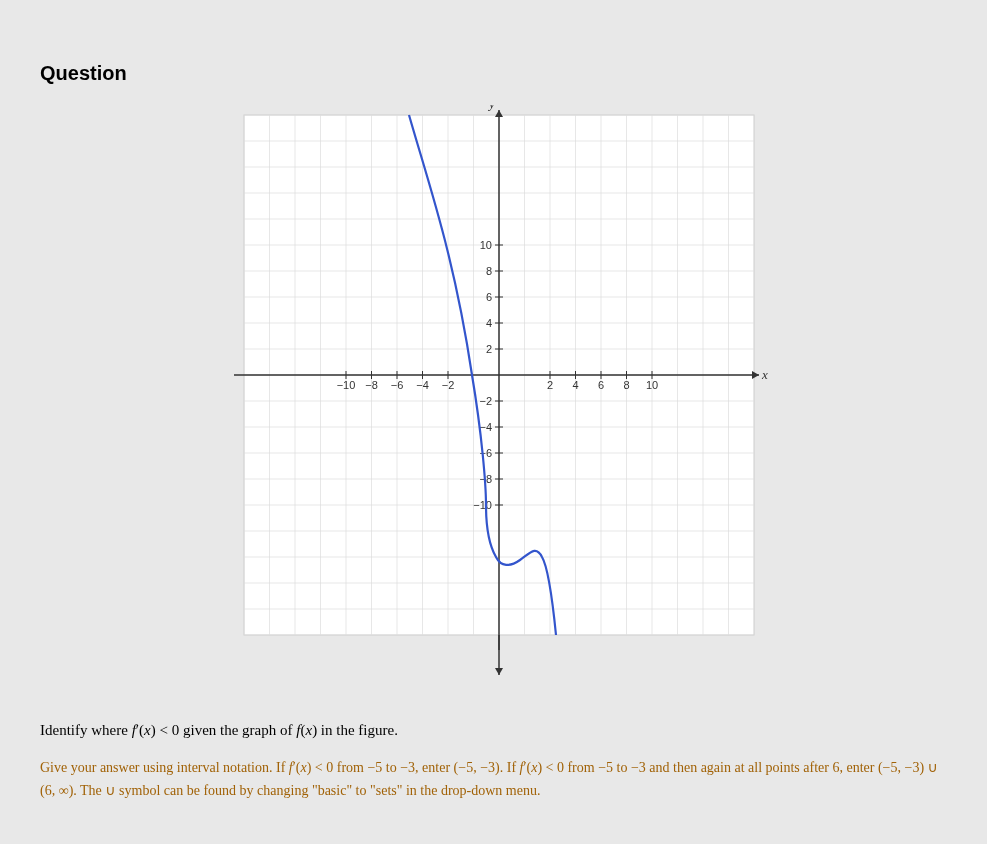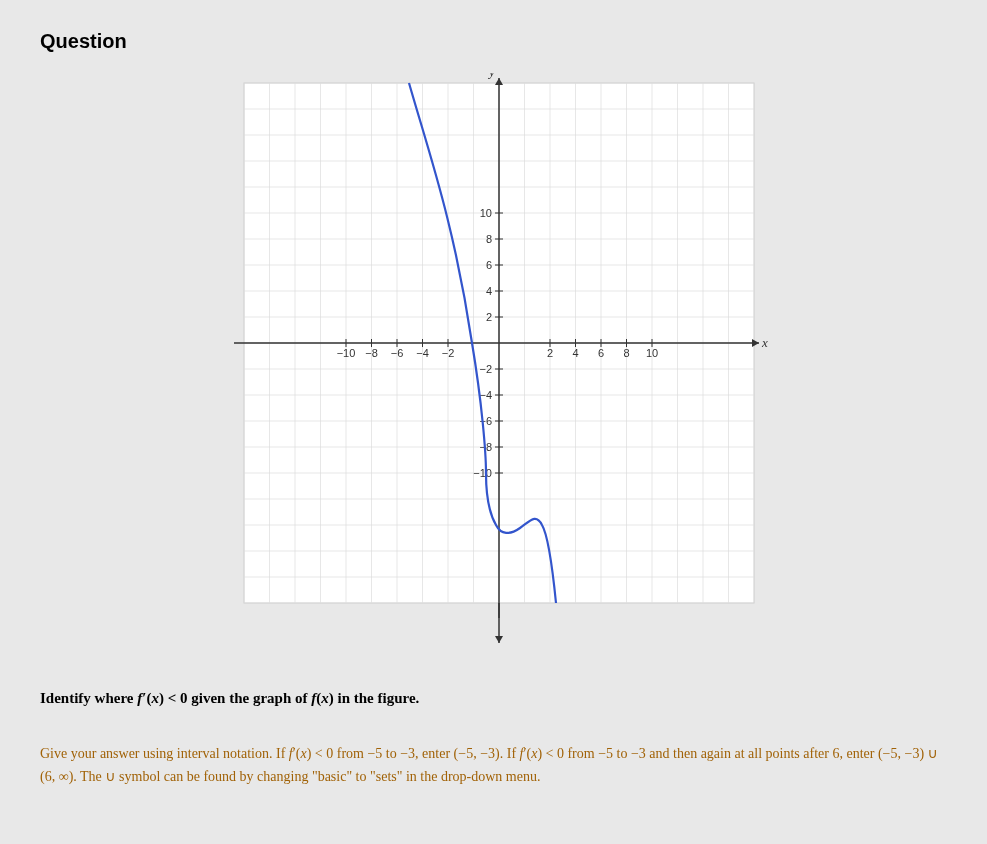--- a/index.html
+++ b/index.html
@@ -9,41 +9,41 @@
       width: 987px;
       min-height: 844px;
       padding: 30px 40px;
     }
     .page-title {
       font-size: 20px;
       font-weight: bold;
       margin-bottom: 20px;
       color: #000;
       font-family: Arial, sans-serif;
+      margin-top: 32px;
     }
     .graph-container {
       display: flex;
       justify-content: center;
       margin-bottom: 24px;
     }
     .graph-wrapper {
       position: relative;
       width: 560px;
       height: 590px;
     }
     svg.graph {
       width: 100%;
       height: 100%;
     }
     .question-text {
       font-size: 15px;
       color: #000;
-      margin-bottom: 32px;
+      margin-bottom: 14px;
       line-height: 1.5;
-      font-weight: bold;
     }
     .instructions-text {
       font-size: 14px;
       color: #a16207;
       line-height: 1.65;
     }
   </style>
 </head>
 <body>
 

